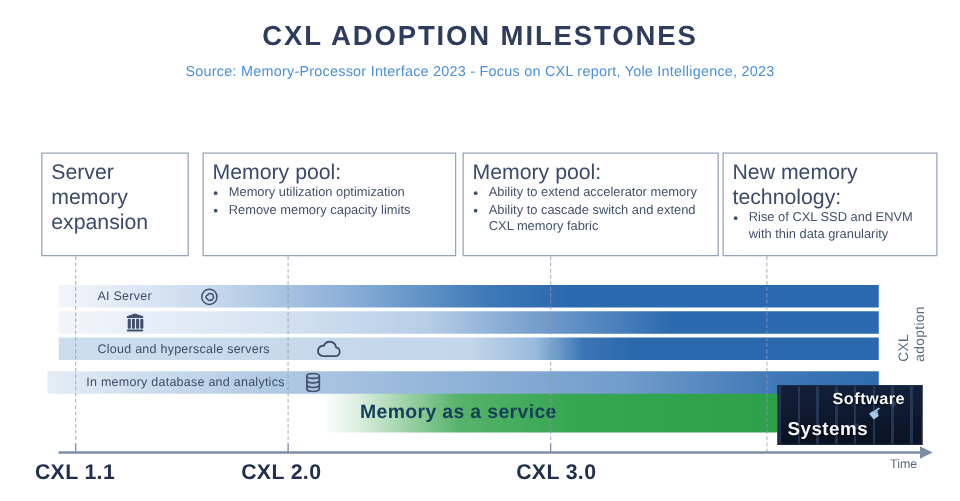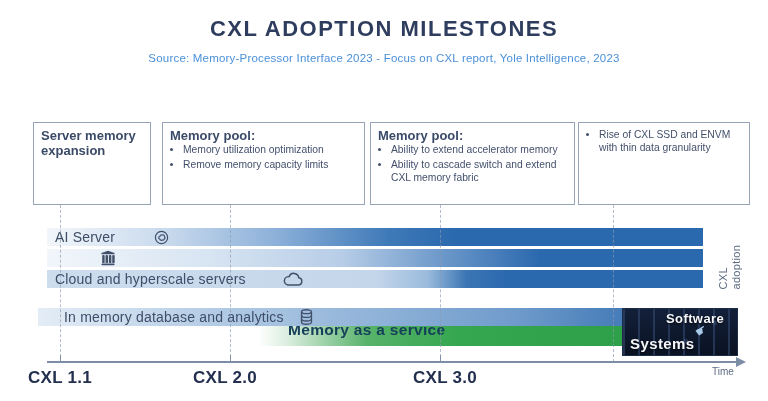--- a/index.html
+++ b/index.html
@@ -6,44 +6,44 @@
   .stage{position:relative;width:768px;height:401px;background:#fff;overflow:hidden;
          font-family:"Liberation Sans",sans-serif;color:#2e3c5e;}
   
   .title{position:absolute;top:16px;left:0;width:100%;text-align:center;
          font-size:22px;font-weight:700;letter-spacing:1.5px;color:#2e3c5e;}
   .source{position:absolute;top:52px;left:0;width:100%;text-align:center;
           font-size:11.5px;color:#4a90d8;letter-spacing:.2px;}
   
   .mbox{position:absolute;top:122px;height:83px;background:#fff;border:1px solid #97a3b6;
         box-sizing:border-box;padding:5px 7px;color:#3a4a68;}
-  .mbox .box-title{font-size:13px;line-height:1.18;font-weight:700;}
+  .mbox .box-title{font-size:17px;line-height:1.18;font-weight:400;}
   .mbox ul{margin:0 0 0 0;padding-left:13px;list-style:disc;}
   .mbox li{font-size:10.3px;line-height:1.28;color:#43506c;margin:0 0 1px 0;}
   .box1{left:33px;width:118px;}
   .box2{left:162px;width:203px;}
   .box3{left:370px;width:205px;}
   .box4{left:578px;width:172px;}
   .box2 li{max-width:158px;}
   .box3 li{max-width:180px;}
   .box4 li{max-width:138px;}
   .box4 .box-title{max-width:112px;}
   
   .dash{position:absolute;top:205px;height:157px;width:0;border-left:1px dashed #8b99ae;
         opacity:.65;z-index:5;}
   .d1{left:60px;}.d2{left:230px;}.d3{left:440px;}.d4{left:613px;}
   
   .bar{position:absolute;left:47px;width:656px;height:18px;display:flex;align-items:center;
        z-index:2;}
-  .bar .lbl{font-size:14px;color:#3e4d68;white-space:nowrap;padding-left:8px;letter-spacing:.2px;}
+  .bar .lbl{font-size:10px;color:#3e4d68;white-space:nowrap;padding-left:8px;letter-spacing:.2px;margin-left:23px;}
   .bar .icon{display:inline-flex;color:#42506b;}
   .row1{top:228px;background:linear-gradient(90deg,#f2f6fb 0%,#c9daed 18%,#8cb0d9 35%,#3f7ab8 52%,#2b69ae 62%,#2b69ae 100%);}
   .row2{top:249px;background:linear-gradient(90deg,#f2f6fb 0%,#d7e4f2 25%,#b7cde7 45%,#6d99ca 60%,#2b69ae 75%,#2b69ae 100%);}
   .row3{top:270px;background:linear-gradient(90deg,#cdddee 0%,#c4d6ea 50%,#9abbdd 58%,#3b75b4 64%,#2b69ae 70%,#2b69ae 100%);}
-  .row4{top:308px;left:38px;width:665px;background:linear-gradient(90deg,#e4edf6 0%,#b4cce5 25%,#8fb2d8 50%,#6f9bcb 70%,#3f77b5 88%,#2e6cb0 100%);padding-left:18px;}
+  .row4{top:297px;left:38px;width:665px;background:linear-gradient(90deg,#e4edf6 0%,#b4cce5 25%,#8fb2d8 50%,#6f9bcb 70%,#3f77b5 88%,#2e6cb0 100%);}
   .m1{margin-left:38px;}.m2{margin-left:52px;}.m3{margin-left:36px;}.m4{margin-left:16px;}
   
   .service{position:absolute;left:258px;top:314px;width:364px;height:32px;z-index:1;
            background:linear-gradient(90deg,rgba(255,255,255,0) 0%,rgba(190,224,197,.55) 8%,#57b26a 30%,#35a750 55%,#2fa04a 100%);}
   .service .txt{font-size:15.5px;font-weight:700;color:#16405a;line-height:32px;padding-left:30px;
                 letter-spacing:.3px;}
   
   .software{position:absolute;left:622px;top:308px;width:116px;height:48px;z-index:6;
             background-color:#0b1424;
             background-image:
@@ -99,20 +99,21 @@
     </ul>
   </div>
   <div class="mbox box3">
     <div class="box-title">Memory pool:</div>
     <ul>
       <li>Ability to extend accelerator memory</li>
       <li>Ability to cascade switch and extend CXL memory fabric</li>
     </ul>
   </div>
   <div class="mbox box4">
+    <div class="box-title">New memory technology:</div>
     <ul>
       <li>Rise of CXL SSD and ENVM with thin data granularity</li>
     </ul>
   </div>
 
   <div class="dash d1"></div>
   <div class="dash d2"></div>
   <div class="dash d3"></div>
   <div class="dash d4"></div>
 

